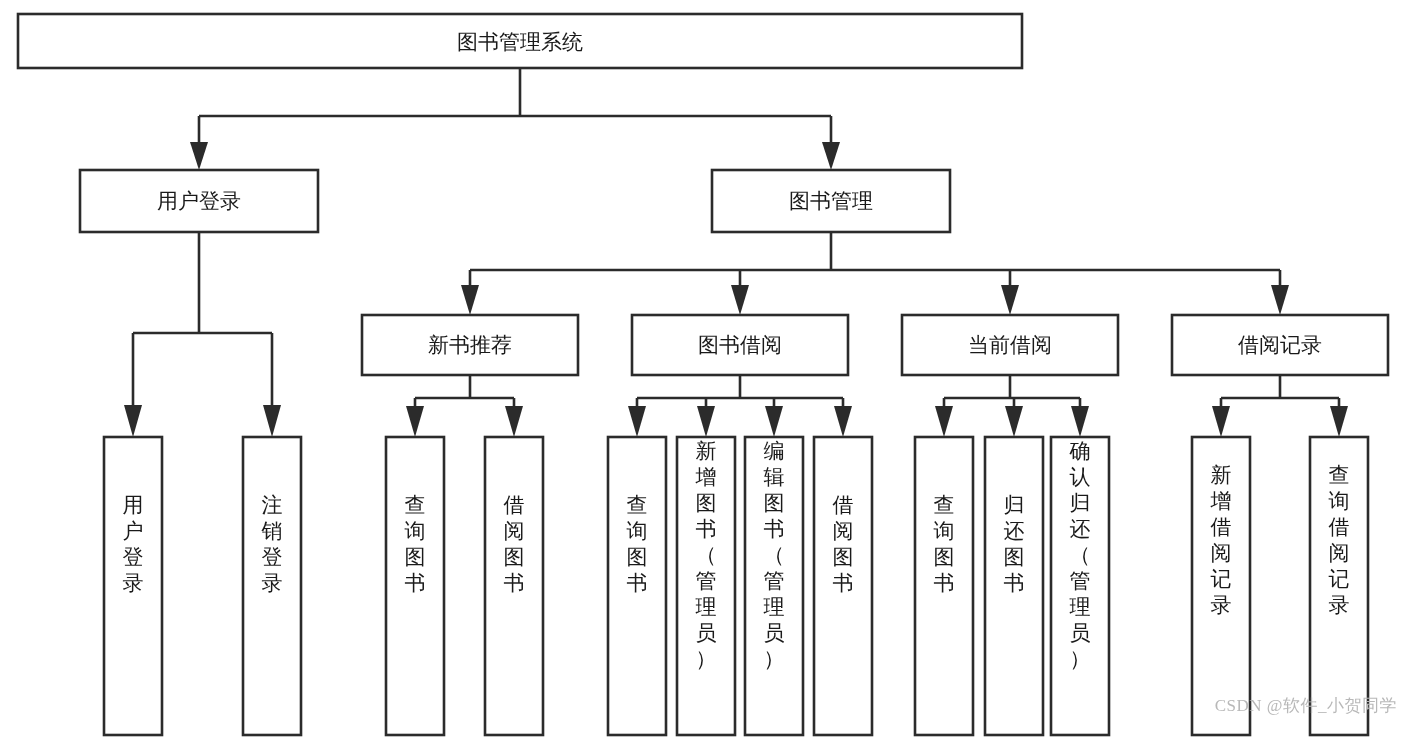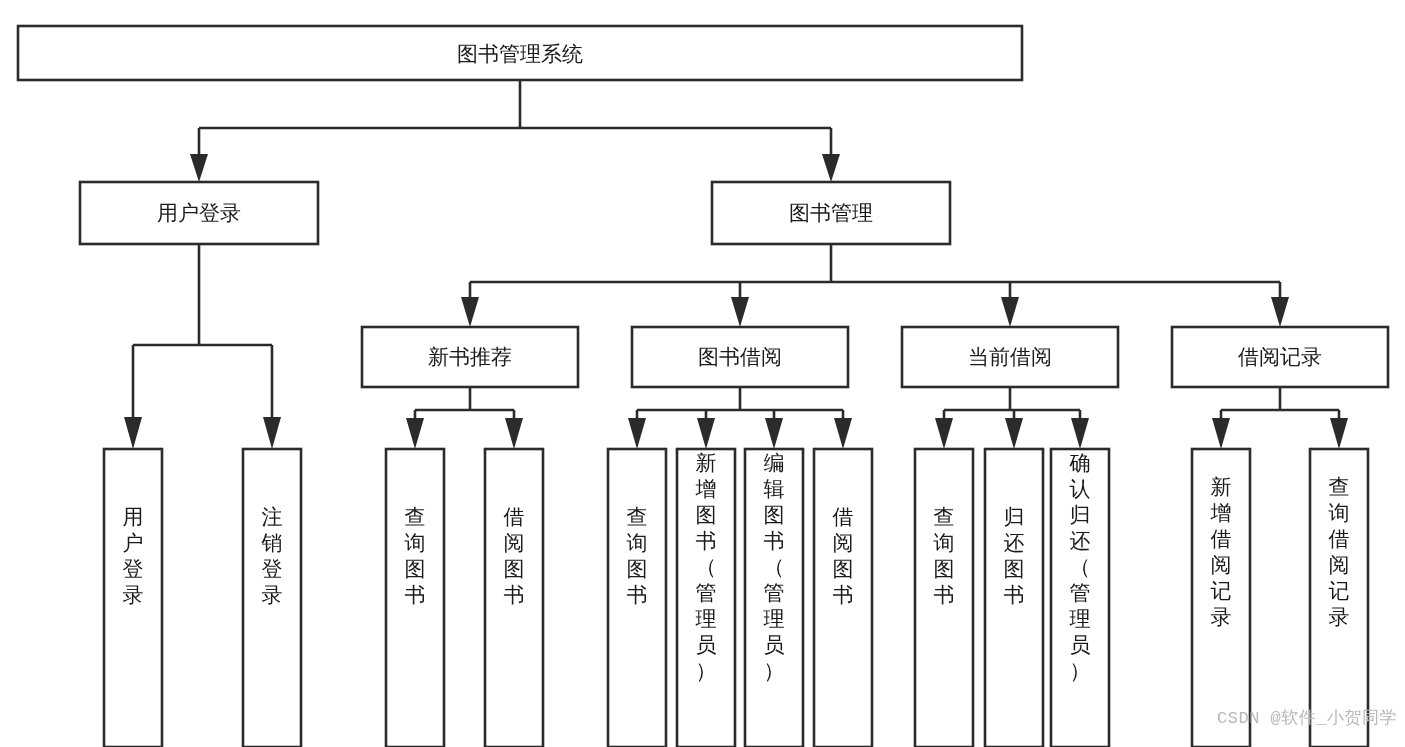--- a/index.html
+++ b/index.html
@@ -11,21 +11,20 @@
     width: 1405px;
     height: 747px;
     font-family: "DejaVu Sans", "Liberation Sans", sans-serif;
     overflow: hidden;
     position: relative;
   }
   #diagram-root {
     position: relative;
     width: 1405px;
     height: 721px;
-    margin-top: 12px;
   }
   svg.canvas {
     position: absolute;
     top: 0;
     left: 0;
     width: 1405px;
     height: 747px;
   }
   .node-box {
     fill: #ffffff;
@@ -52,21 +51,21 @@
   .node-label-v {
     fill: #1a1a1a;
     font-family: "DejaVu Sans", "Liberation Sans", sans-serif;
     font-size: 21px;
     text-anchor: middle;
   }
   .watermark {
     position: absolute;
     right: 8px;
     bottom: 4px;
-    font-family: Liberation Mono, monospace;
+    font-family: Liberation Serif, serif;
     font-size: 17px;
     color: #b8b8b8;
     letter-spacing: 0.5px;
     white-space: nowrap;
     user-select: none;
   }
 </style>
 </head>
 <body>
 

